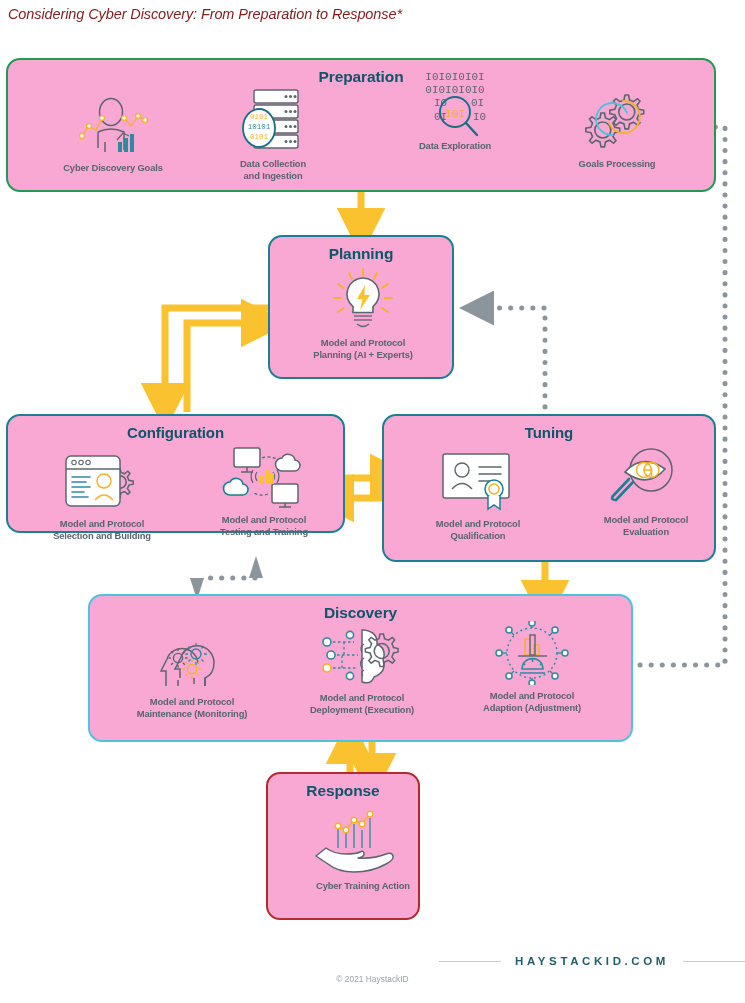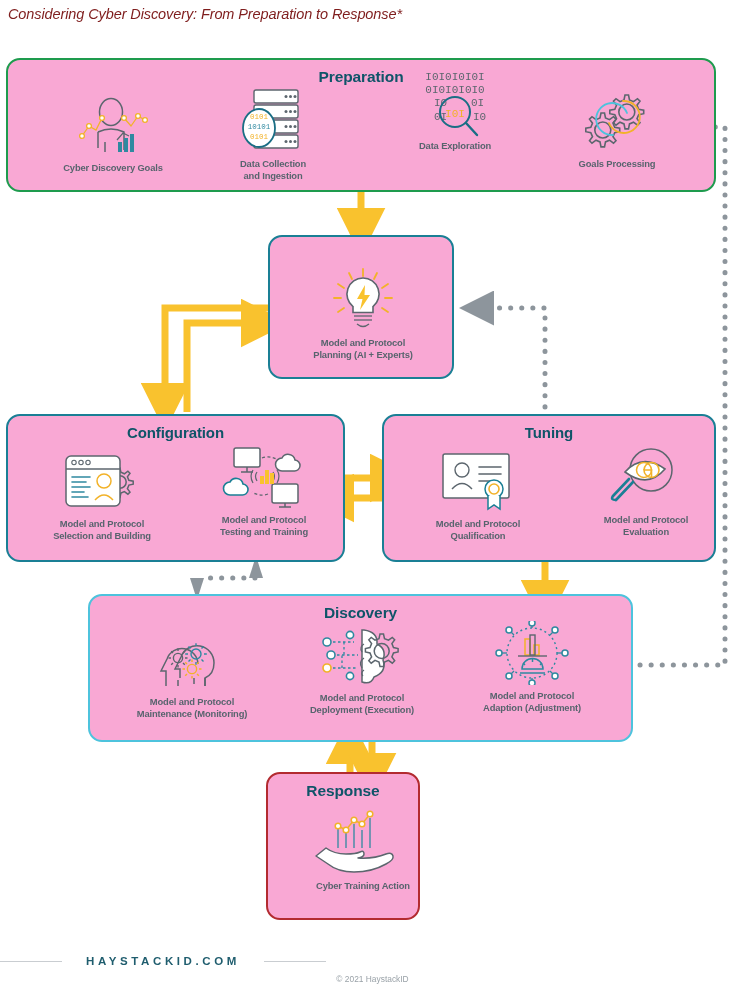--- a/index.html
+++ b/index.html
@@ -53,21 +53,21 @@
     line-height: 12px; white-space: pre-line;
     letter-spacing: -0.15px;
   }
 
   
   .conn { position: absolute; }
   svg.conn { overflow: visible; }
 
   
   .footer { position: absolute; left: 0; right: 0; top: 955px; text-align: center; }
-  .footer-row { display: flex; align-items: center; justify-content: flex-start; gap: 24px; }
+  .footer-row { display: flex; align-items: center; justify-content: flex-end; gap: 14px; }
   .footer-rule { width: 62px; height: 1px; background: #c9cdd1; }
   .footer-brand {
     font-size: 11.5px; font-weight: bold; color: #1f5d6e;
     letter-spacing: 3.6px;
   }
   .footer-copy {
     margin-top: 7px; font-size: 8.4px; color: #9aa2a8;
   }
 </style>
 </head>
@@ -224,20 +224,21 @@
           </g>
           <path d="M44 12 a16 16 0 1 1 -14 22" fill="none" stroke="#f2b229" stroke-width="1.8" stroke-linecap="round"></path>
           <path d="M34 46 a16 16 0 1 1 14 -22" fill="none" stroke="#4dc3dd" stroke-width="1.8" stroke-linecap="round"></path>
         </svg>
       </div>
       <div class="node-label">Goals Processing</div>
     </div>
   </div>
 
   <div class="box box-teal" style="left:268px; top:235px; width:186px; height:144px;">
+    <div class="box-title">Planning</div>
 
     <div class="node" style="left:0; top:32px; width:186px;">
       <div class="node-icon" style="height:62px;">
         <svg width="72" height="64" viewBox="0 0 72 64">
           <g stroke="#f2b229" stroke-width="1.8" stroke-linecap="round">
             <line x1="36" y1="1" x2="36" y2="8"></line>
             <line x1="22" y1="5" x2="25" y2="11"></line>
             <line x1="50" y1="5" x2="47" y2="11"></line>
             <line x1="11" y1="16" x2="17" y2="20"></line>
             <line x1="61" y1="16" x2="55" y2="20"></line>
@@ -253,21 +254,21 @@
             <path d="M30 56 q6 5 12 0"></path>
           </g>
           <polygon points="38,17 30,31 35.5,31 33,42 43,27 37.5,27" fill="#f9c22e"></polygon>
         </svg>
       </div>
       <div class="node-label">Model and Protocol
 Planning (AI + Experts)</div>
     </div>
   </div>
 
-  <div class="box box-teal" style="left:6px; top:414px; width:339px; height:148px;">
+  <div class="box box-teal" style="left:6px; top:414px; width:339px; height:119px;">
     <div class="box-title sm">Configuration</div>
 
     <div class="node" style="left:10px; top:34px; width:168px;">
       <div class="node-icon">
         <svg width="80" height="58" viewBox="0 0 80 58">
           <g fill="none" stroke="#5c666e" stroke-width="1.5">
             <path d="M55 16 l3 0 0.9 4.3 3.5 1.5 3.5-2.6 2.1 2.1 -2.6 3.5 1.5 3.5 4.3 0.9 0 3 -4.3 0.9 -1.5 3.5 2.6 3.5 -2.1 2.1 -3.5-2.6 -3.5 1.5 -0.9 4.3 -3 0"></path>
             <circle cx="58" cy="30" r="6.2"></circle>
           </g>
           <rect x="4" y="4" width="54" height="50" rx="5" fill="#fff" stroke="#5c666e" stroke-width="1.5"></rect>

